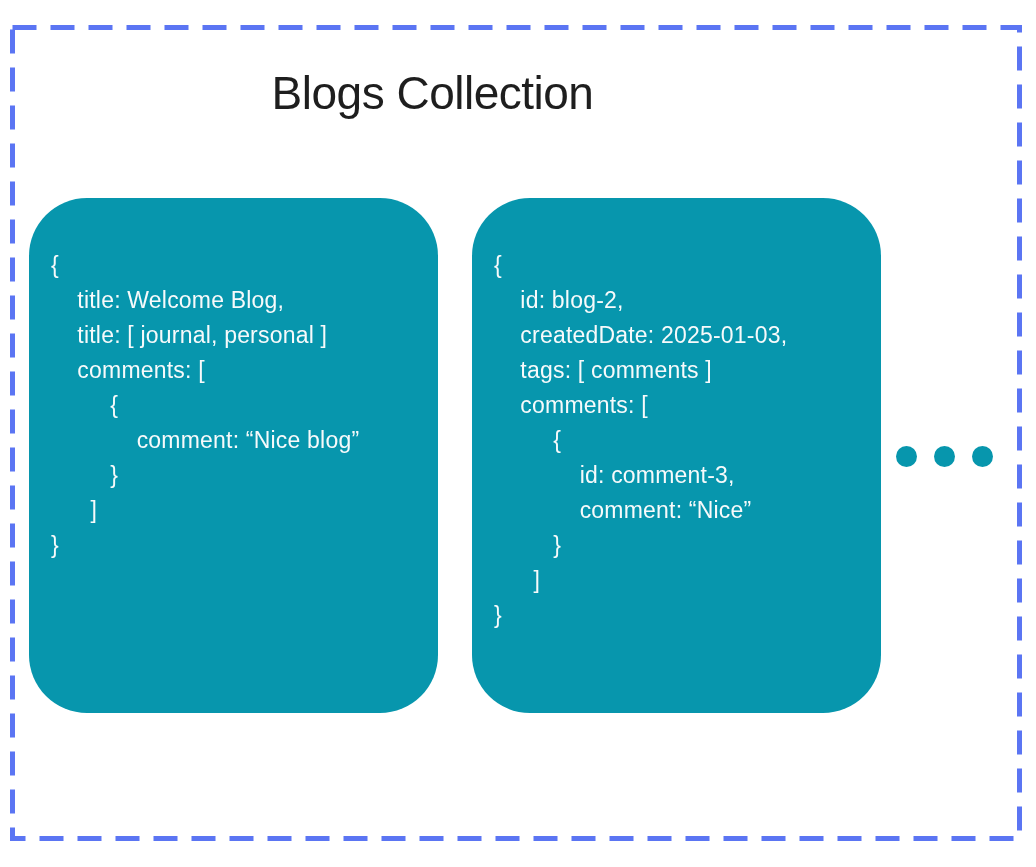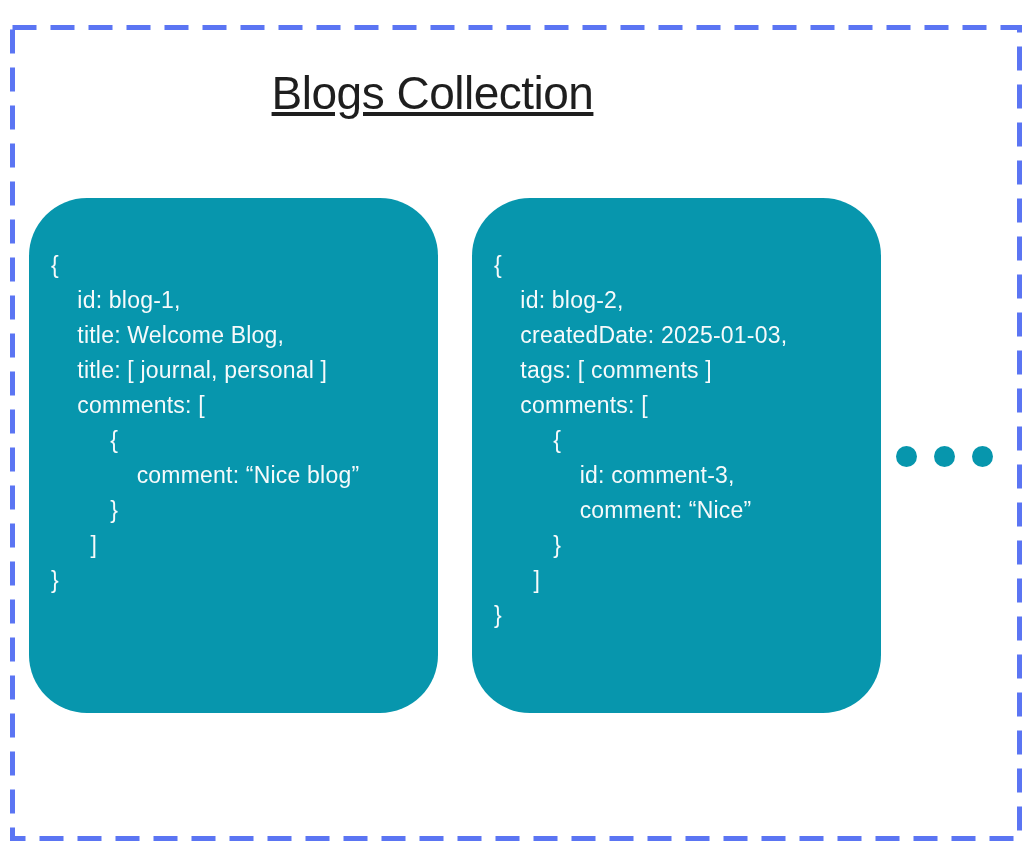--- a/index.html
+++ b/index.html
@@ -27,21 +27,20 @@
     position: absolute;
     left: 0;
     top: 66px;
     width: 865px;
     margin: 0;
     text-align: center;
     font-size: 46px;
     font-weight: 400;
     letter-spacing: -0.5px;
     color: #1e1e1e;
-    text-decoration: underline;
   }
   .card {
     position: absolute;
     top: 198px;
     width: 409px;
     height: 515px;
     background: #0796AD;
     border-radius: 58px;
     box-sizing: border-box;
     padding: 50px 16px 0 22px;
@@ -75,21 +74,20 @@
 <div class="canvas">
 
   <svg class="frame" viewBox="0 0 1012 816" xmlns="http://www.w3.org/2000/svg">
     <rect x="2.5" y="2.5" width="1007" height="811" fill="none" stroke="#5B75F3" stroke-width="5" stroke-dasharray="24 14"></rect>
   </svg>
 
   <h1 class="title">Blogs Collection</h1>
 
   <div class="card card-1">
     <div class="doc-line">{</div>
-    <div class="doc-line">    id: blog-1,</div>
     <div class="doc-line">    title: Welcome Blog,</div>
     <div class="doc-line">    title: [ journal, personal ]</div>
     <div class="doc-line">    comments: [</div>
     <div class="doc-line">         {</div>
     <div class="doc-line">             comment: “Nice blog”</div>
     <div class="doc-line">         }</div>
     <div class="doc-line">      ]</div>
     <div class="doc-line">}</div>
   </div>
 

